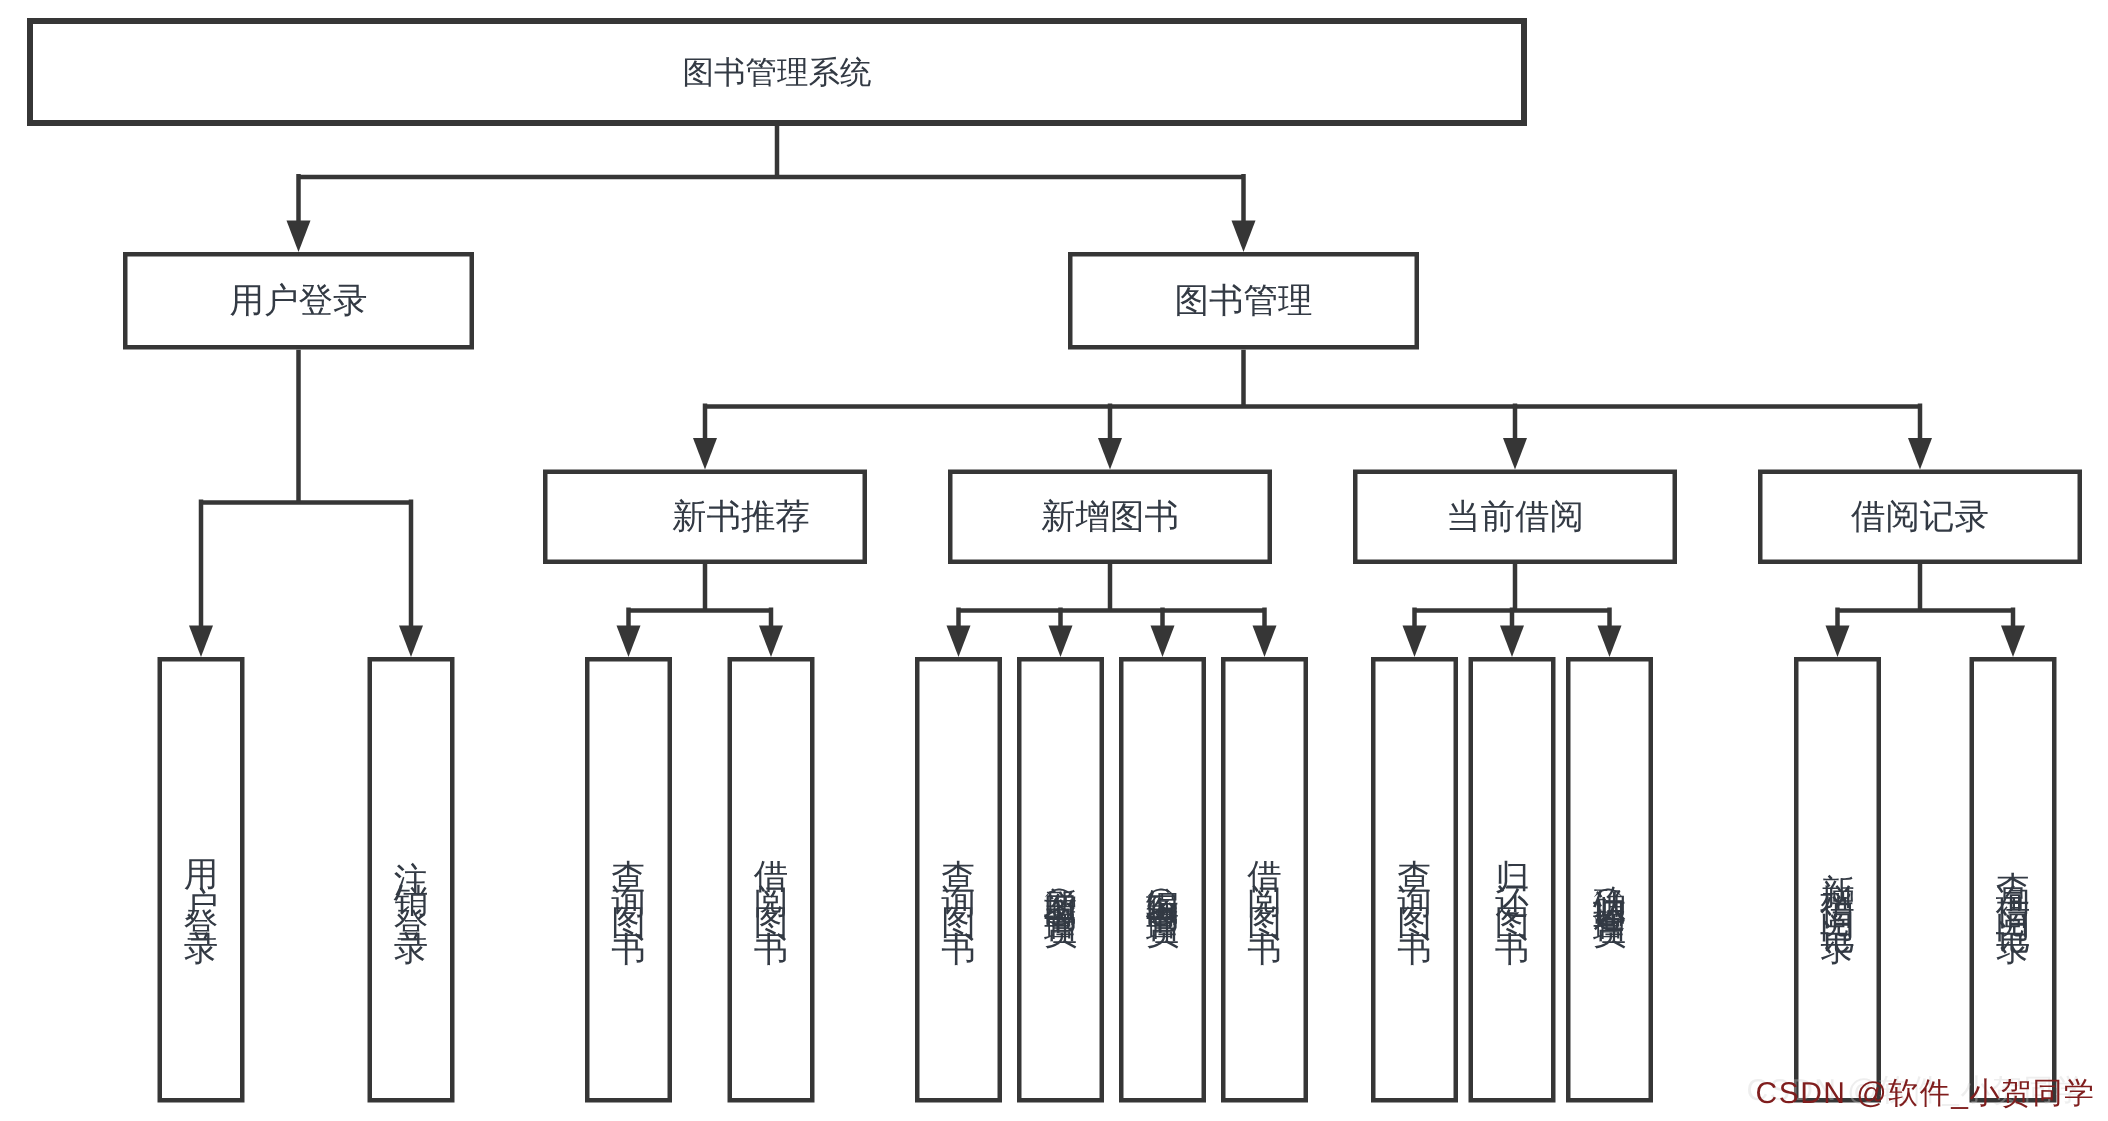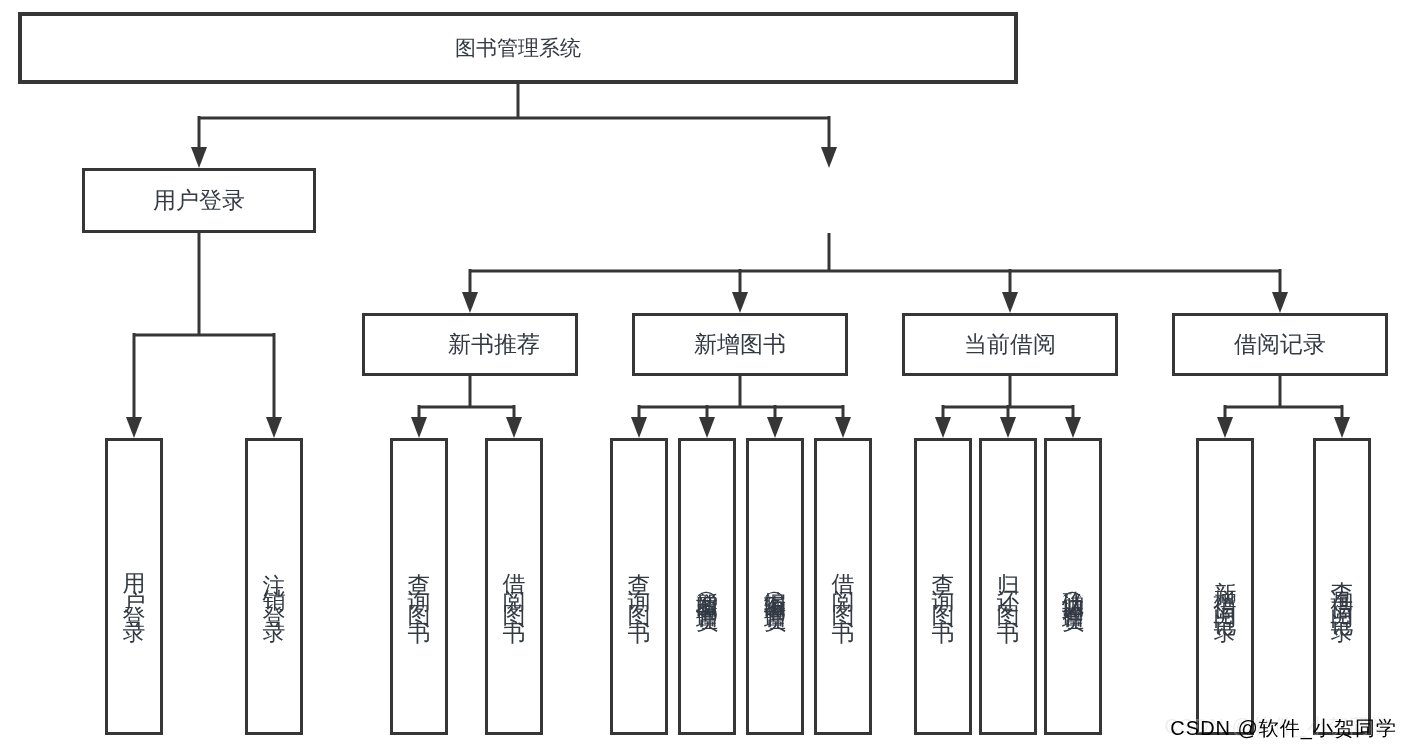--- a/index.html
+++ b/index.html
@@ -19,21 +19,21 @@
   .l2.a  { left:82px; }
   .l2.b  { left:712px; }
   .l3    { top:313px;  width:216px; height:63px; font-size:23px; }
   .l3.c1 { left:362px;padding-left:48px; }  .l3.c2 { left:632px; }
   .l3.c3 { left:902px;justify-content:center; }  .l3.c4 { left:1172px; }
   .leaf  { top:438px;  width:58px; height:297px; font-size:23px; }
   .vtext { writing-mode:vertical-rl; text-orientation:mixed; letter-spacing:16px; line-height:1; }
   .vtext.mid   { letter-spacing:8px; }
   .vtext.tight { letter-spacing:3px; font-size:22px; }
   .watermark {
-    position:absolute; right:8px; bottom:5px; font-size:20px; color:#000000;
+    position:absolute; right:8px; bottom:5px; font-size:20px; color:#7f1d1d;
     letter-spacing:1px; text-shadow:-6px -2px 0 rgba(205,205,205,0.35);
     white-space:nowrap;
   }
 </style>
 </head>
 <body>
 
 <div class="canvas">
 
   <svg class="wires" viewBox="0 0 1405 747" fill="none" stroke="#363636" stroke-width="3">
@@ -112,20 +112,23 @@
     </g>
   </svg>
 
   <div class="node root">
     <span>图书管理系统</span>
   </div>
 
   <div class="node l2 a">
     <span>用户登录</span>
   </div>
+  <div class="node l2 b">
+    <span>图书管理</span>
+  </div>
 
   <div class="node l3 c1">
     <span>新书推荐</span>
   </div>
   <div class="node l3 c2">
     <span>新增图书</span>
   </div>
   <div class="node l3 c3">
     <span>当前借阅</span>
   </div>

